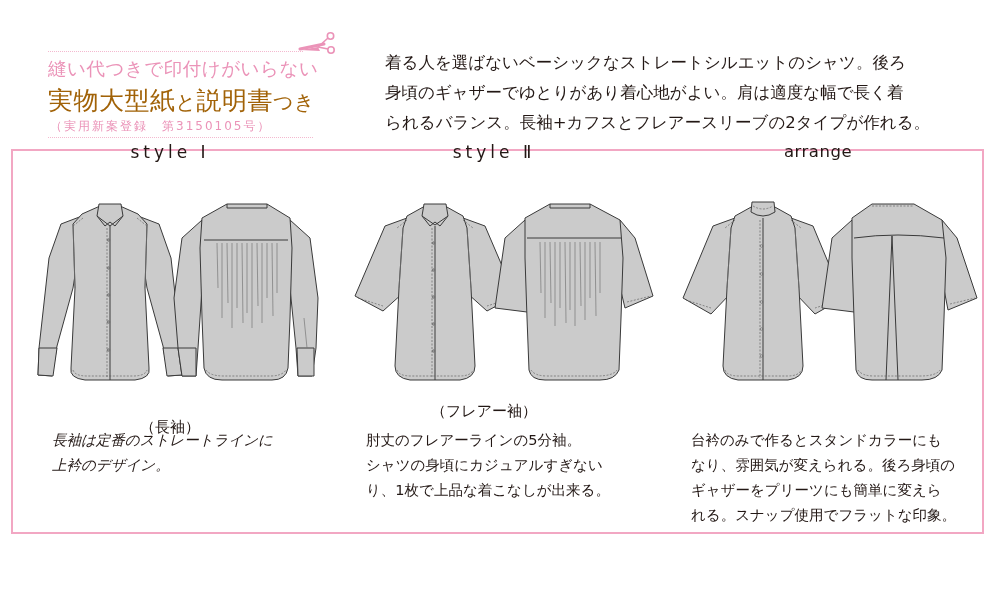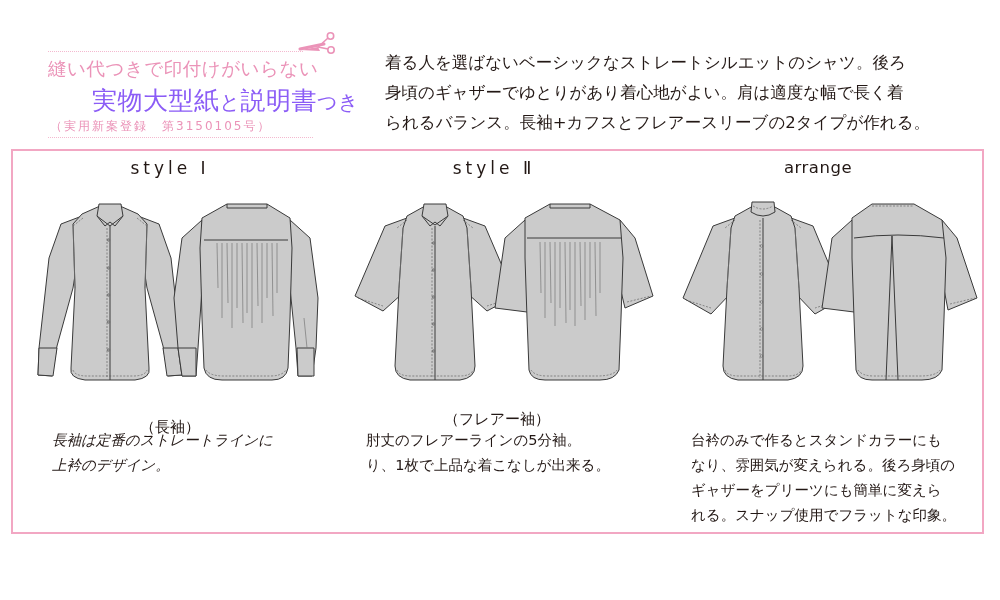--- a/index.html
+++ b/index.html
@@ -3,32 +3,32 @@
 <meta charset="utf-8">
 <style>
   html, body { margin: 0; padding: 0; background: #ffffff; }
   body { width: 1000px; height: 600px; position: relative; overflow: hidden;
          font-family: "DejaVu Sans", "Liberation Sans", sans-serif; color: #231815; }
   .abs { position: absolute; }
 
   
   .dot-line { position: absolute; height: 0; border-top: 1px dotted #f4b9cf; }
   .hdr-l1 { left: 48px; top: 56px; font-size: 18.5px; color: #eb93b8; letter-spacing: 0.5px; white-space: nowrap; text-align: center; }
-  .hdr-l2 { left: 48px; top: 84px; font-size: 25px; color: #8b5cf6; letter-spacing: 0.5px; white-space: nowrap; margin-left: 44px; }
+  .hdr-l2 { left: 48px; top: 84px; font-size: 25px; color: #a16207; letter-spacing: 0.5px; white-space: nowrap; }
   .hdr-l2 .small { font-size: 20px; }
   .hdr-l3 { left: 50px; top: 118px; font-size: 12px; color: #eb93b8; letter-spacing: 2px; white-space: nowrap; }
 
   
   .intro { left: 385px; top: 48px; width: 610px; font-size: 16.5px; line-height: 30px; color: #231815; }
   .intro div { white-space: nowrap; }
 
   
   .main-box { left: 11px; top: 149px; width: 973px; height: 385px; border: 2px solid #f2a7c3; box-sizing: border-box; }
 
-  .col-title { top: 158px; font-size: 17px; letter-spacing: 4px; color: #231815; text-align: center; width: 200px; }
+  .col-title { top: 142px; font-size: 17px; letter-spacing: 4px; color: #231815; text-align: center; width: 200px; }
   .col-title.plain { letter-spacing: 0.5px; font-size: 16.5px; }
   .caption { top: 402px; font-size: 15px; color: #231815; text-align: center; width: 200px; }
   .desc { top: 428px; font-size: 14.5px; line-height: 25px; color: #231815; white-space: nowrap; }
   .desc div { white-space: nowrap; }
 
   svg.shirt { position: absolute; overflow: visible; }
   .fill { fill: #cbcbcb; stroke: #3a3a3a; stroke-width: 1; stroke-linejoin: round; }
   .seam { fill: none; stroke: #555; stroke-width: 0.6; stroke-dasharray: 2 1.5; }
   .line { fill: none; stroke: #3a3a3a; stroke-width: 1; }
   .thin { fill: none; stroke: #777; stroke-width: 0.7; }
@@ -194,28 +194,29 @@
   <path class="fill" d="M30 20 L50 6 L92 6 L120 22 L124 60 L122 120 L120 172 Q116 182 100 182 L50 182 Q36 182 34 172 L32 120 L30 60 Z"></path>
   <path class="seam" d="M50 8 L92 8"></path>
   <path class="line" d="M32 40 Q75 34 122 40"></path>
   <path class="line" d="M70 38 L64 182"></path>
   <path class="line" d="M70 38 L76 182"></path>
   <path class="seam" d="M128 106 L153 100"></path>
   <path class="seam" d="M36 172 Q40 178 52 178 L98 178 Q114 178 118 172"></path>
 </svg>
 
 <div class="abs caption" style="left:70px;margin-top:16px;">（長袖）</div>
-<div class="abs caption" style="left:397px;margin-top:8px;">（フレアー袖）</div>
+<div class="abs caption" style="left:384px;">（フレアー袖）</div>
 
 <div class="abs desc" style="left:52px;font-style:italic;">
   <div>長袖は定番のストレートラインに</div>
   <div>上衿のデザイン。</div>
 </div>
 <div class="abs desc" style="left:366px;">
   <div>肘丈のフレアーラインの5分袖。</div>
+  <div>シャツの身頃にカジュアルすぎない</div>
   <div>り、1枚で上品な着こなしが出来る。</div>
 </div>
 <div class="abs desc" style="left:691px;">
   <div>台衿のみで作るとスタンドカラーにも</div>
   <div>なり、雰囲気が変えられる。後ろ身頃の</div>
   <div>ギャザーをプリーツにも簡単に変えら</div>
   <div>れる。スナップ使用でフラットな印象。</div>
 </div>
 
 </body></html>

